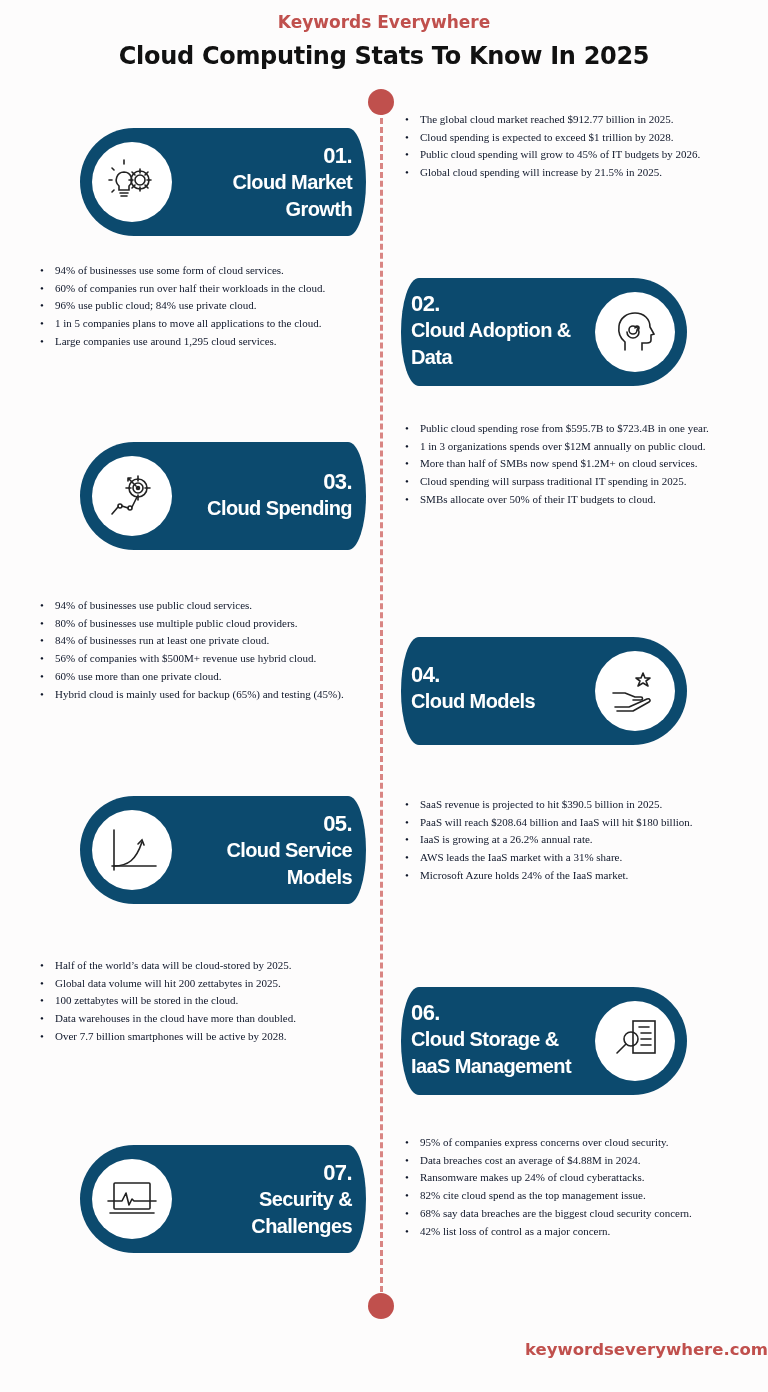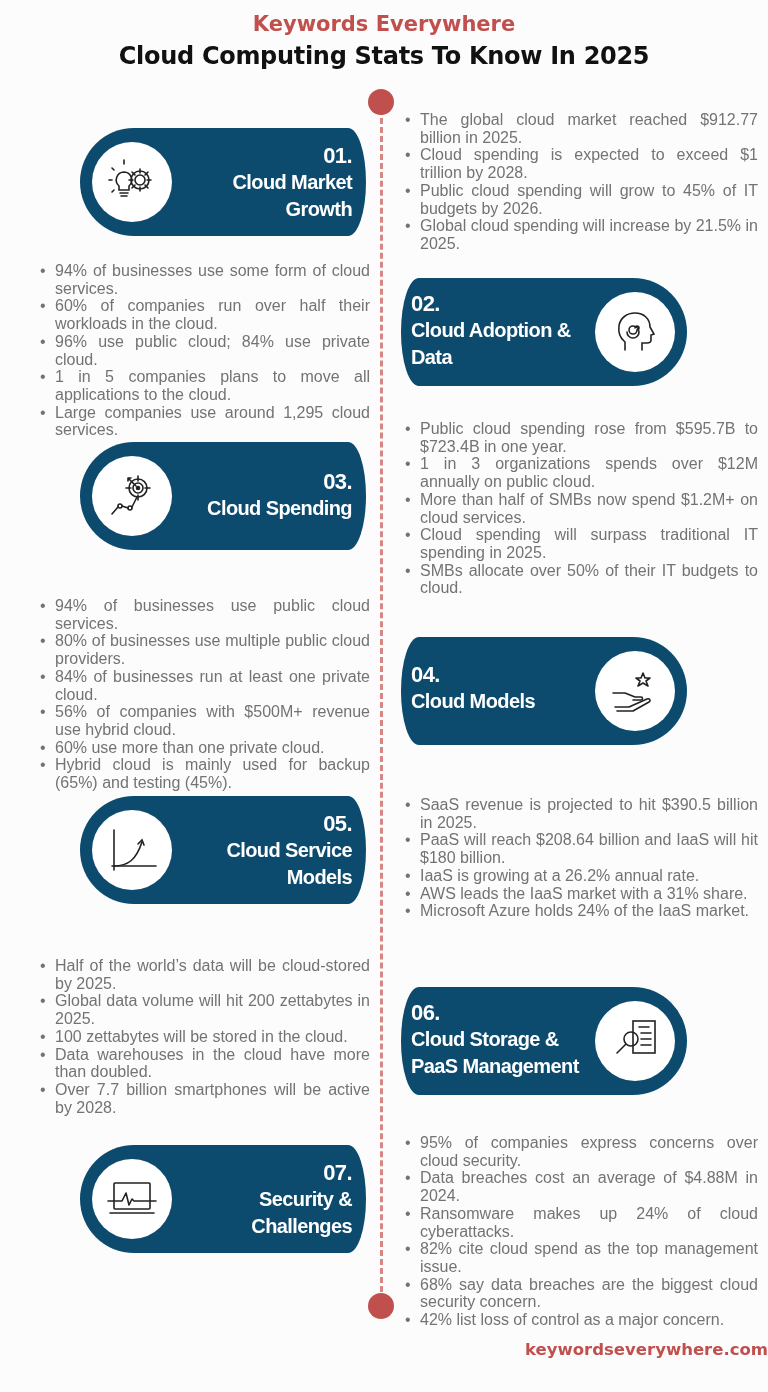--- a/index.html
+++ b/index.html
@@ -1,37 +1,37 @@
 <!DOCTYPE html>
 <html><head>
 <meta charset="utf-8">
 <style>
   * { box-sizing: border-box; margin: 0; padding: 0; }
   html, body { width: 768px; height: 1392px; background: #fdfcfc; overflow: hidden; }
   body { position: relative; font-family: "Liberation Sans", sans-serif; }
-  .brand { position: absolute; top: 12px; left: 0; width: 768px; text-align: center; color: #c0504d; font-weight: bold; font-size: 21px; font-family: "DejaVu Sans", sans-serif; }
+  .brand { position: absolute; top: 12px; left: 0; width: 768px; text-align: center; color: #c0504d; font-weight: bold; font-size: 17px; font-family: "DejaVu Sans", sans-serif; }
   .title { position: absolute; top: 42px; left: 0; width: 768px; text-align: center; color: #111; font-weight: bold; font-size: 24px; font-family: "DejaVu Sans", sans-serif; letter-spacing: -0.3px; }
   .timeline { position: absolute; left: 380px; top: 100px; height: 1210px; border-left: 3px dashed #d98583; width: 0; }
   .dot { position: absolute; width: 26px; height: 26px; border-radius: 50%; background: #c0504d; }
   .dot.top { left: 368px; top: 89px; }
   .dot.bottom { left: 368px; top: 1293px; }
   .pill { position: absolute; height: 108px; background: #0c4a6e; color: #fff; }
   .pill.left { left: 80px; width: 286px; border-radius: 54px 40px 40px 54px / 54px 54px 54px 54px; }
   .pill.right { left: 401px; width: 286px; border-radius: 40px 54px 54px 40px / 54px 54px 54px 54px; }
   .pill.left { border-top-left-radius: 54px; border-bottom-left-radius: 54px; border-top-right-radius: 18px 54px; border-bottom-right-radius: 18px 54px; }
   .pill.right { border-top-right-radius: 54px; border-bottom-right-radius: 54px; border-top-left-radius: 18px 54px; border-bottom-left-radius: 18px 54px; }
   .circle { position: absolute; top: 14px; width: 80px; height: 80px; border-radius: 50%; background: #fff; display: flex; align-items: center; justify-content: center; }
   .pill.left .circle { left: 12px; }
   .pill.right .circle { right: 12px; }
   .circle svg { width: 64px; height: 64px; }
   .ptext { position: absolute; font-family: "Liberation Sans", sans-serif; font-weight: bold; font-size: 20px; line-height: 27px; letter-spacing: -0.6px; }
   .pill.left .ptext { right: 14px; text-align: right; }
   .pill.right .ptext { left: 10px; text-align: left; }
   .ptext .num { display: block; font-size: 22px; }
-  .bullets { position: absolute; color: #737373; font-family: Liberation Sans, sans-serif; font-size: 16px; line-height: 17.7px; text-align: justify; list-style: none; }
+  .bullets { position: absolute; color: #0f172a; font-family: Liberation Serif, serif; font-size: 11px; line-height: 17.7px; text-align: justify; list-style: none; }
   .bullets li { position: relative; padding-left: 17px; }
   .bullets li::before { content: "•"; position: absolute; left: 2px; top: 0; }
   .bullets.left { left: 38px; width: 332px; }
   .bullets.right { left: 403px; width: 355px; }
   .footer { position: absolute; top: 1340px; left: 0; width: 768px; text-align: right; color: #c0504d; font-weight: bold; font-size: 16.5px; font-family: "DejaVu Sans", sans-serif; }
 </style>
 </head>
 <body>
 
 <div class="brand">Keywords Everywhere</div>
@@ -173,21 +173,21 @@
     <svg viewBox="0 0 64 64" fill="none" stroke="#222" stroke-width="1.6" stroke-linecap="round">
       <rect x="30" y="12" width="22" height="32"></rect>
       <path d="M36 18h10M38 24h10M38 30h10M38 36h10"></path>
       <circle cx="28" cy="30" r="7"></circle>
       <path d="M23 35l-9 9"></path>
     </svg>
   </div>
   <div class="ptext" style="top:12px;">
     <span class="num">06.</span>
     <span>Cloud Storage &amp;</span><br>
-    <span>PaaS Management</span>
+    <span>IaaS Management</span>
   </div>
 </div>
 
 <div class="pill left" style="top:1145px;">
   <div class="circle">
     <svg viewBox="0 0 64 64" fill="none" stroke="#222" stroke-width="1.6" stroke-linecap="round" stroke-linejoin="round">
       <rect x="14" y="16" width="36" height="26" rx="1"></rect>
       <path d="M10 46h44"></path>
       <path d="M8 34h14l4-8 3 12 3-6 2 2h22"></path>
     </svg>

